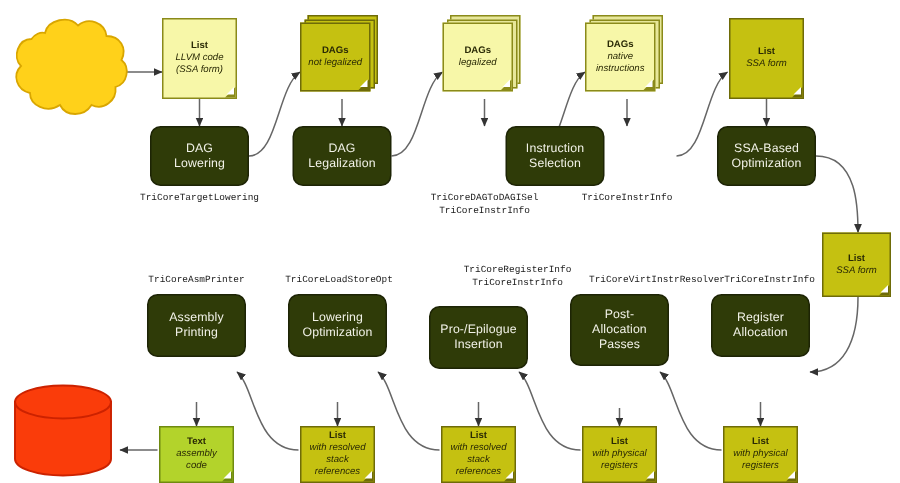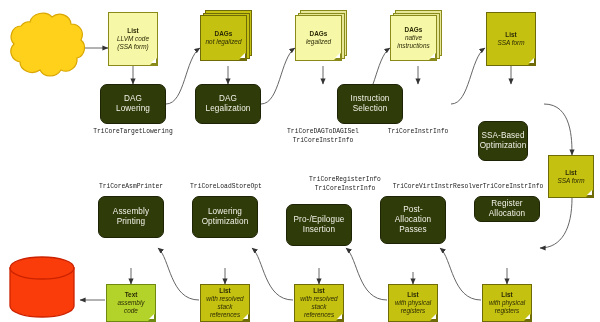--- a/index.html
+++ b/index.html
@@ -248,21 +248,21 @@
 Lowering</span>
   </div>
   <div class="proc" style="left:195px; top:84px; width:66px; height:40px;">
     <span style="white-space:pre-line">DAG
 Legalization</span>
   </div>
   <div class="proc" style="left:290px; top:84px; width:66px; height:40px;margin-left:47px;">
     <span style="white-space:pre-line">Instruction
 Selection</span>
   </div>
-  <div class="proc" style="left:478px; top:84px; width:50px; height:40px;margin-top:37px;">
+  <div class="proc" style="left:478px; top:84px; width:66px; height:40px;">
     <span style="white-space:pre-line">SSA-Based
 Optimization</span>
   </div>
 
   <div class="cap" style="left:63px; top:128px; width:140px;">TriCoreTargetLowering</div>
   <div class="cap" style="left:258px; top:128px; width:130px;">TriCoreDAGToDAGISel
 TriCoreInstrInfo</div>
   <div class="cap" style="left:363px; top:128px; width:110px;">TriCoreInstrInfo</div>
 
   <div class="note olive" style="left:548px; top:155px; width:46px; height:43px;">
@@ -288,21 +288,21 @@
   </div>
   <div class="proc" style="left:286px; top:204px; width:66px; height:42px;">
     <span style="white-space:pre-line">Pro-/Epilogue
 Insertion</span>
   </div>
   <div class="proc" style="left:380px; top:196px; width:66px; height:48px;">
     <span style="white-space:pre-line">Post-
 Allocation
 Passes</span>
   </div>
-  <div class="proc" style="left:474px; top:196px; width:66px; height:26px;align-items:flex-end;">
+  <div class="proc" style="left:474px; top:196px; width:66px; height:42px;">
     <span style="white-space:pre-line">Register
 Allocation</span>
   </div>
 
   <div class="note lime" style="left:106px; top:284px; width:50px; height:38px;">
     <span class="ttl">Text</span>
     <span class="sub">assembly</span>
     <span class="sub">code</span>
     <span class="fold"></span>
   </div>

